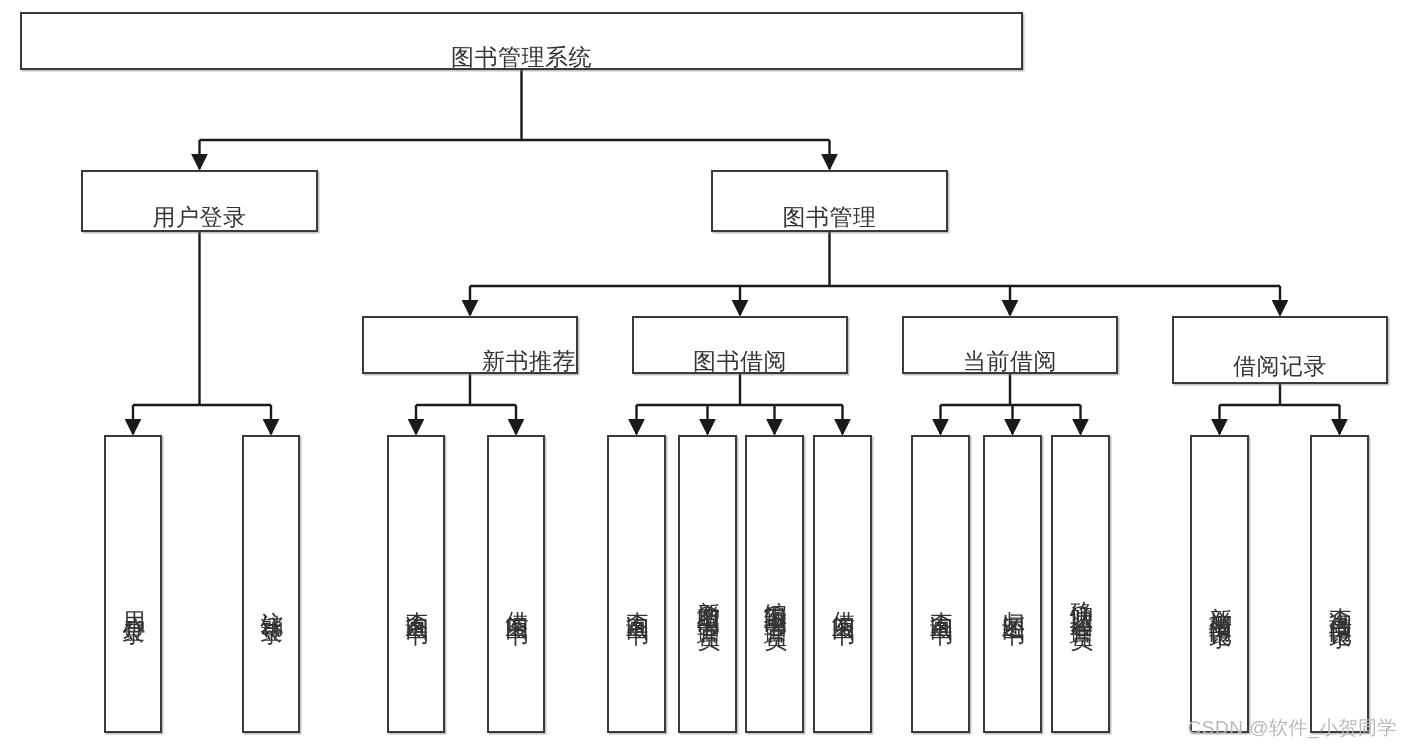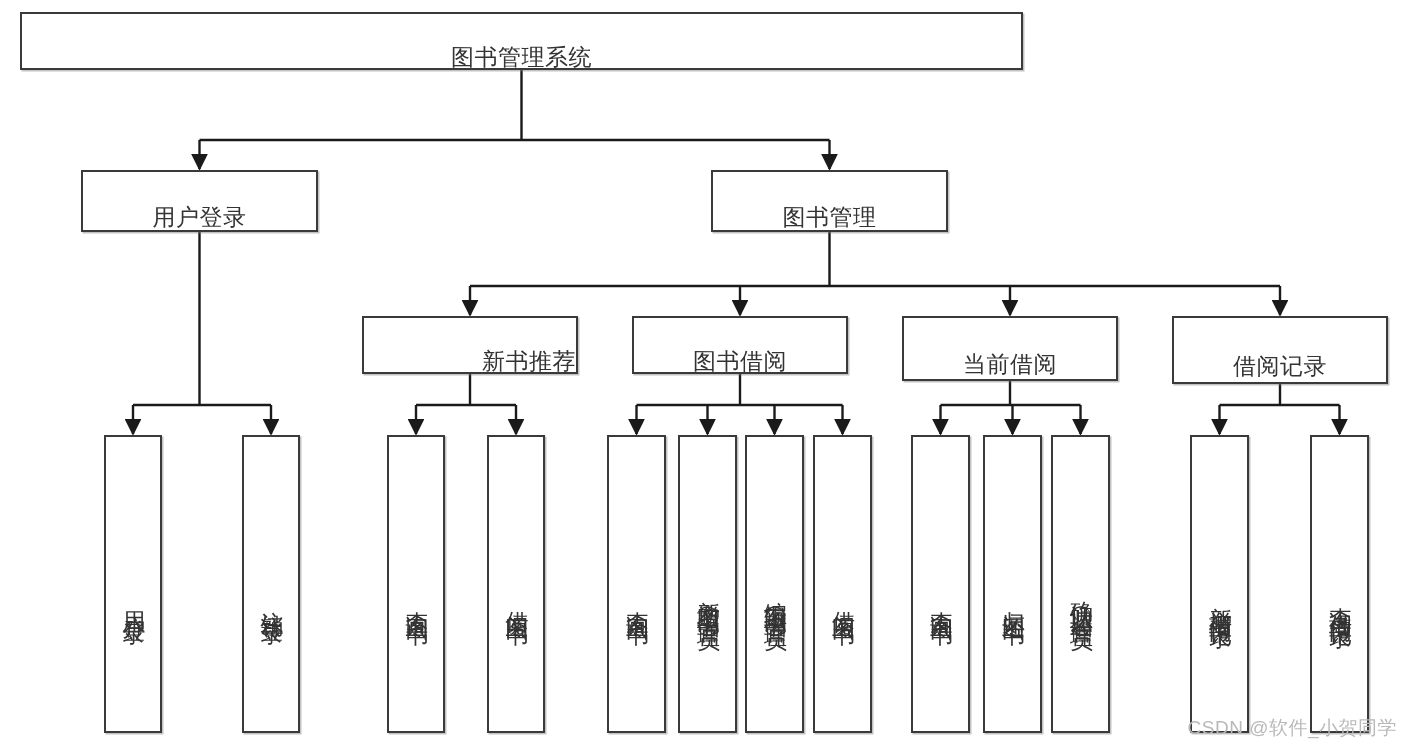--- a/index.html
+++ b/index.html
@@ -126,21 +126,21 @@
   <div class="node h" style="left: 711px; top: 170px; width: 237px; height: 62px;">
     <span class="label">图书管理</span>
   </div>
 
   <div class="node h" style="left: 362px; top: 316px; width: 216px; height: 58px; justify-content: flex-end;">
     <span class="label">新书推荐</span>
   </div>
   <div class="node h" style="left: 632px; top: 316px; width: 216px; height: 58px;">
     <span class="label">图书借阅</span>
   </div>
-  <div class="node h" style="left: 902px; top: 316px; width: 216px; height: 65px;">
+  <div class="node h" style="left: 902px; top: 316px; width: 216px; height: 58px;">
     <span class="label">当前借阅</span>
   </div>
   <div class="node h" style="left: 1172px; top: 316px; width: 216px; height: 68px;">
     <span class="label">借阅记录</span>
   </div>
 
   <div class="node v" style="left: 104px; top: 435px; width: 58px; height: 298px;">
     <span class="label">用户登录</span>
   </div>
   <div class="node v" style="left: 242px; top: 435px; width: 58px; height: 298px;">

